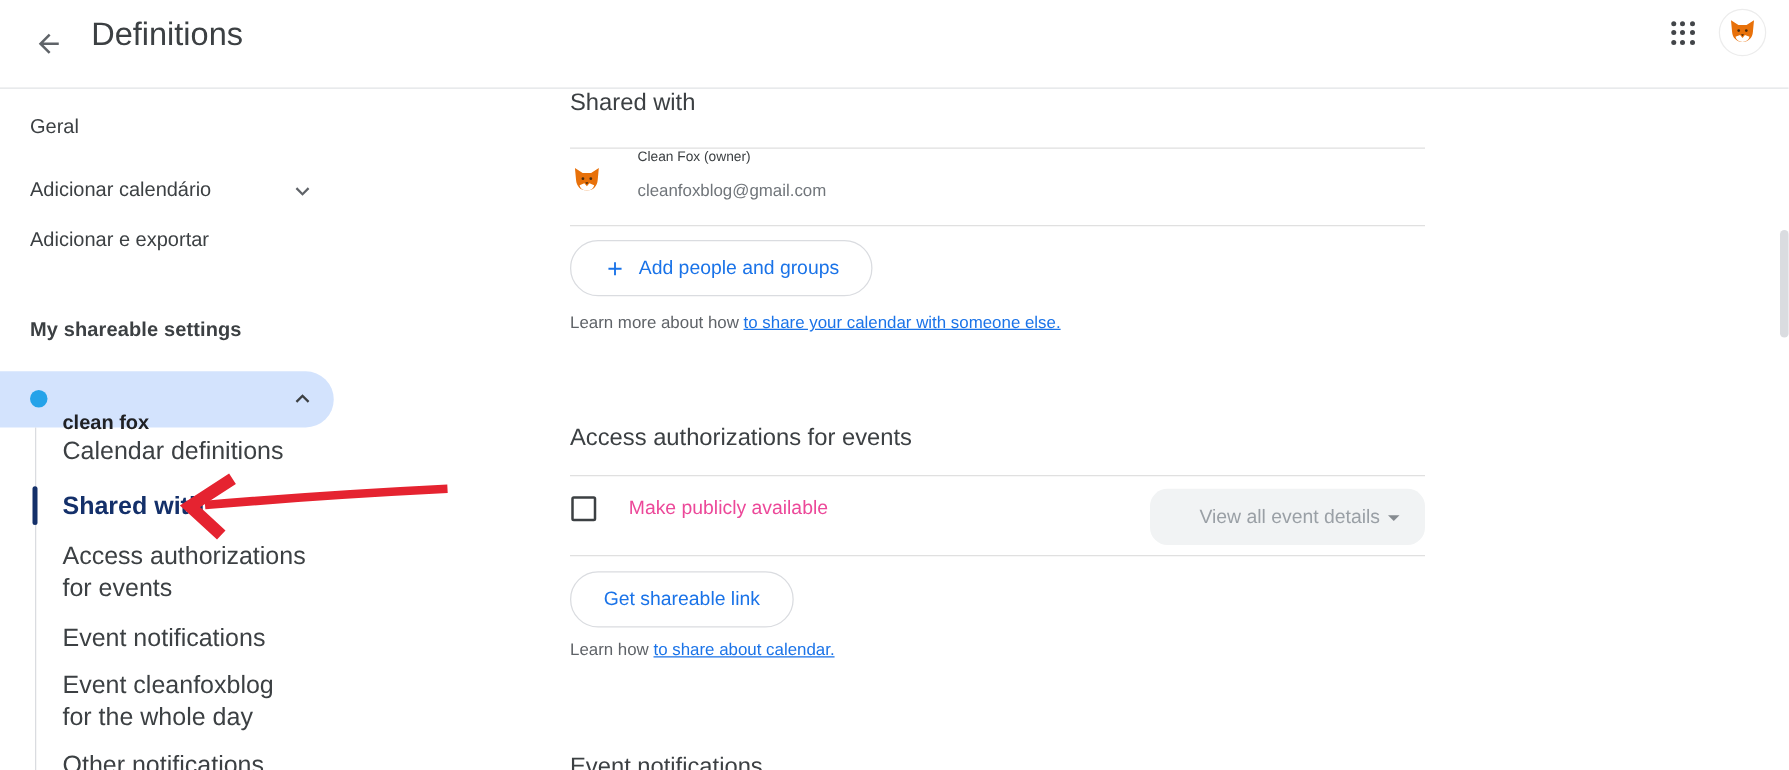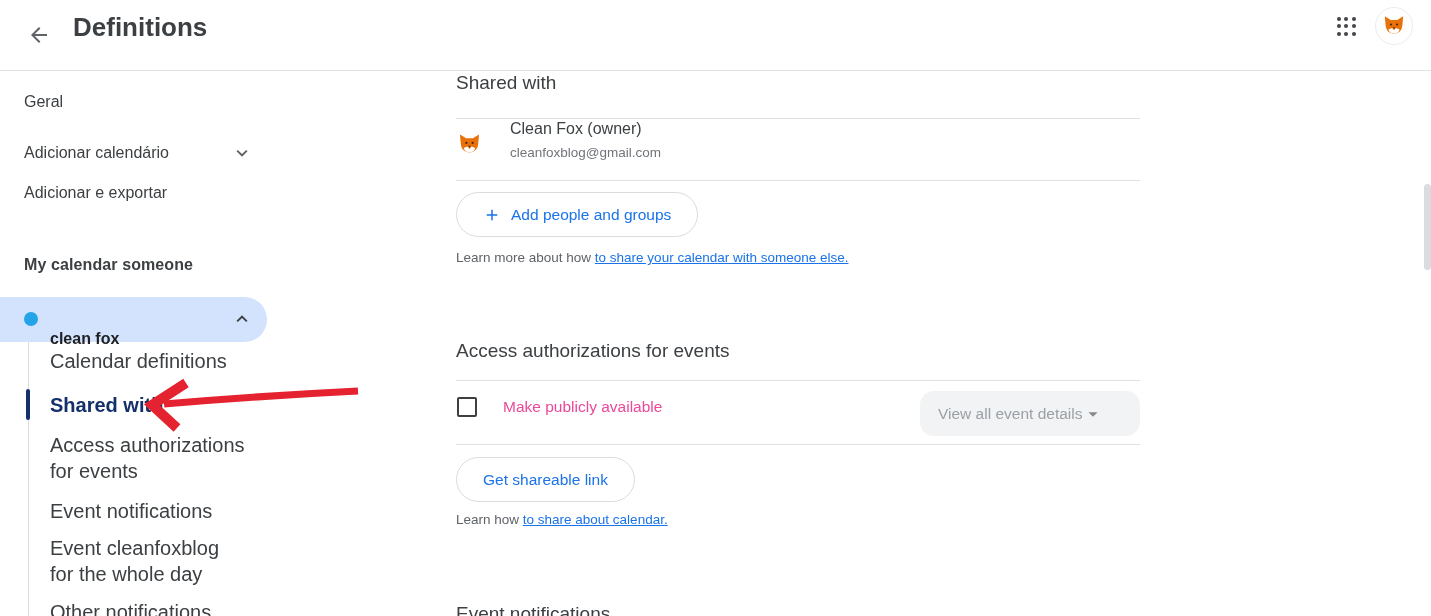--- a/index.html
+++ b/index.html
@@ -5,21 +5,21 @@
   * { margin:0; padding:0; box-sizing:border-box; }
   html,body { width:1431px; height:616px; }
   body {
     position:relative; overflow:hidden; background:#fff;
     font-family:"Liberation Sans", sans-serif; color:#3c4043;
   }
   
   .topbar { position:absolute; left:0; top:0; width:1431px; height:71px; background:#fff; border-bottom:1px solid #e1e3e6; }
   .iconbtn { display:flex; align-items:center; justify-content:center; background:none; border:none; cursor:pointer; }
   .back-btn { position:absolute; left:18px; top:15px; width:42px; height:42px; border-radius:50%; }
-  .topbar-title { position:absolute; left:73px; top:12px; font-size:26px; font-weight:700; color:#3c4043; }
+  .topbar-title { position:absolute; left:73px; top:12px; font-size:26px; font-weight:400; color:#3c4043; }
   .apps-btn { position:absolute; left:1326px; top:6px; width:40px; height:40px; border-radius:50%; }
   .apps-grid { display:grid; grid-template-columns:repeat(3,4px); grid-template-rows:repeat(3,4px); gap:3.5px; }
   .apps-grid span { width:4px; height:4px; border-radius:50%; background:#424549; }
   .avatar-btn { position:absolute; left:1374px; top:6px; width:40px; height:40px; border-radius:50%; padding:0; }
   .avatar-circle { width:38px; height:38px; border-radius:50%; background:#fff; border:1px solid #ececec; display:flex; align-items:center; justify-content:center; }
 
   
   .side-item { position:absolute; font-size:16px; color:#3c4043; cursor:pointer; }
   .side-header { position:absolute; font-size:16px; font-weight:700; color:#3c4043; letter-spacing:.1px; }
   .side-chevron { position:absolute; width:22px; height:22px; cursor:pointer; }
@@ -32,31 +32,31 @@
   .sub-item { position:absolute; left:50px; font-size:20px; color:#3c4043; cursor:pointer; line-height:26px; }
   .sub-item.wrap { width:196px; }
   .sub-item.active { color:#14306a; font-weight:700; }
   .annotation-arrow { position:absolute; left:138px; top:372px; pointer-events:none; }
 
   
   .main { position:absolute; left:456px; top:0; width:684px; height:616px; }
   .section-heading { position:absolute; left:0; font-size:19px; font-weight:400; color:#3c4043; }
   .divider { position:absolute; left:0; width:684px; height:1px; background:#e0e0e0; }
   .owner-avatar { position:absolute; left:-2px; top:129px; width:30px; height:30px; display:flex; align-items:center; justify-content:center; }
-  .owner-name { position:absolute; left:54px; top:120px; font-size:16px; color:#3c4043; }
+  .owner-name { position:absolute; left:54px; top:120px; font-size:11px; color:#3c4043; }
   .owner-email { position:absolute; left:54px; top:145px; font-size:13.5px; color:#70757a; }
   .pill-btn { position:absolute; left:0; height:45px; display:inline-flex; align-items:center; gap:10px;
     padding:0 26px; background:#fff; border:1px solid #dadce0; border-radius:23px;
     color:#1a73e8; font-size:15.5px; font-weight:500; font-family:"Liberation Sans",sans-serif; cursor:pointer; }
   .learn { position:absolute; left:0; font-size:13.5px; color:#5f6368; }
   .learn a { color:#1a73e8; text-decoration:underline; cursor:pointer; }
   .checkbox { position:absolute; left:1px; top:397px; width:20px; height:20px; border:2px solid #3c4043; border-radius:2px; background:#fff; cursor:pointer; }
   .chk-label { position:absolute; left:47px; top:398px; font-size:15.5px; color:#ec4899; }
   .dropdown { position:absolute; left:464px; top:391px; width:220px; height:45px; background:#f1f3f4; border-radius:14px;
-    display:flex; align-items:center; justify-content:flex-start; padding:0 14px 0 18px; cursor:default; }
+    display:flex; align-items:center; justify-content:flex-end; padding:0 14px 0 18px; cursor:default; }
   .dropdown-value { font-size:15.5px; color:#9aa0a6; }
   .next-heading { top:603px; }
 
   
   .scroll-thumb { position:absolute; left:1424px; top:184px; width:7px; height:86px; background:#dadce0; border-radius:4px; cursor:pointer; }
 </style>
 </head>
 <body>
 
 <header class="topbar">
@@ -99,21 +99,21 @@
 
   <div class="side-item" style="left:24px; top:144px;">Adicionar calendário</div>
   <span class="side-chevron" style="left:231px; top:142px;">
     <svg width="22" height="22" viewBox="0 0 24 24">
         <path d="M7.4 8.6 12 13.2l4.6-4.6L18 10l-6 6-6-6z" fill="#5f6368"></path>
       </svg>
   </span>
 
   <div class="side-item" style="left:24px; top:184px;">Adicionar e exportar</div>
 
-  <div class="side-header" style="left:24px; top:256px;">My calendar someone</div>
+  <div class="side-header" style="left:24px; top:256px;">My shareable settings</div>
 
   <div class="cal-pill">
     <span class="cal-dot"></span>
     <span class="cal-name">clean fox</span>
     <span class="pill-chevron">
       <svg width="22" height="22" viewBox="0 0 24 24">
           <path d="M7.4 15.4 12 10.8l4.6 4.6L18 14l-6-6-6 6z" fill="#3c4043"></path>
         </svg>
     </span>
   </div>

